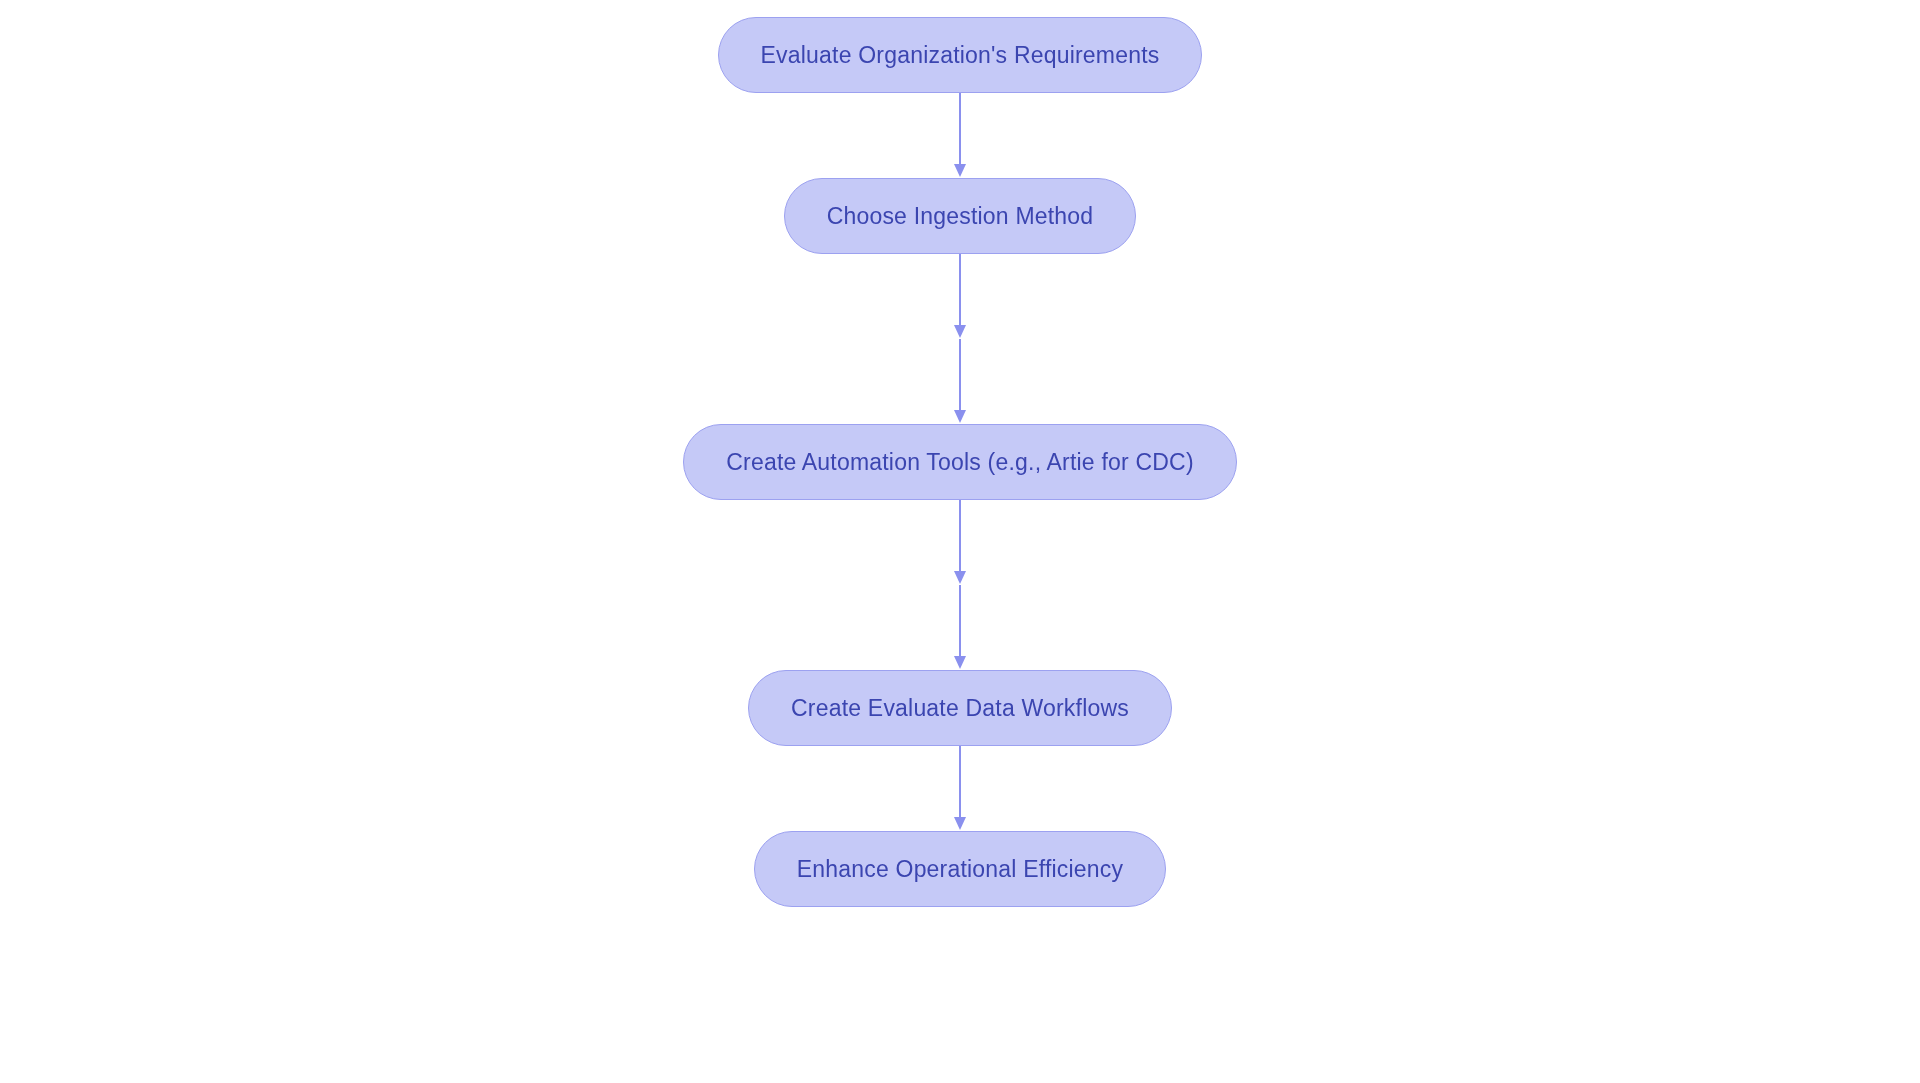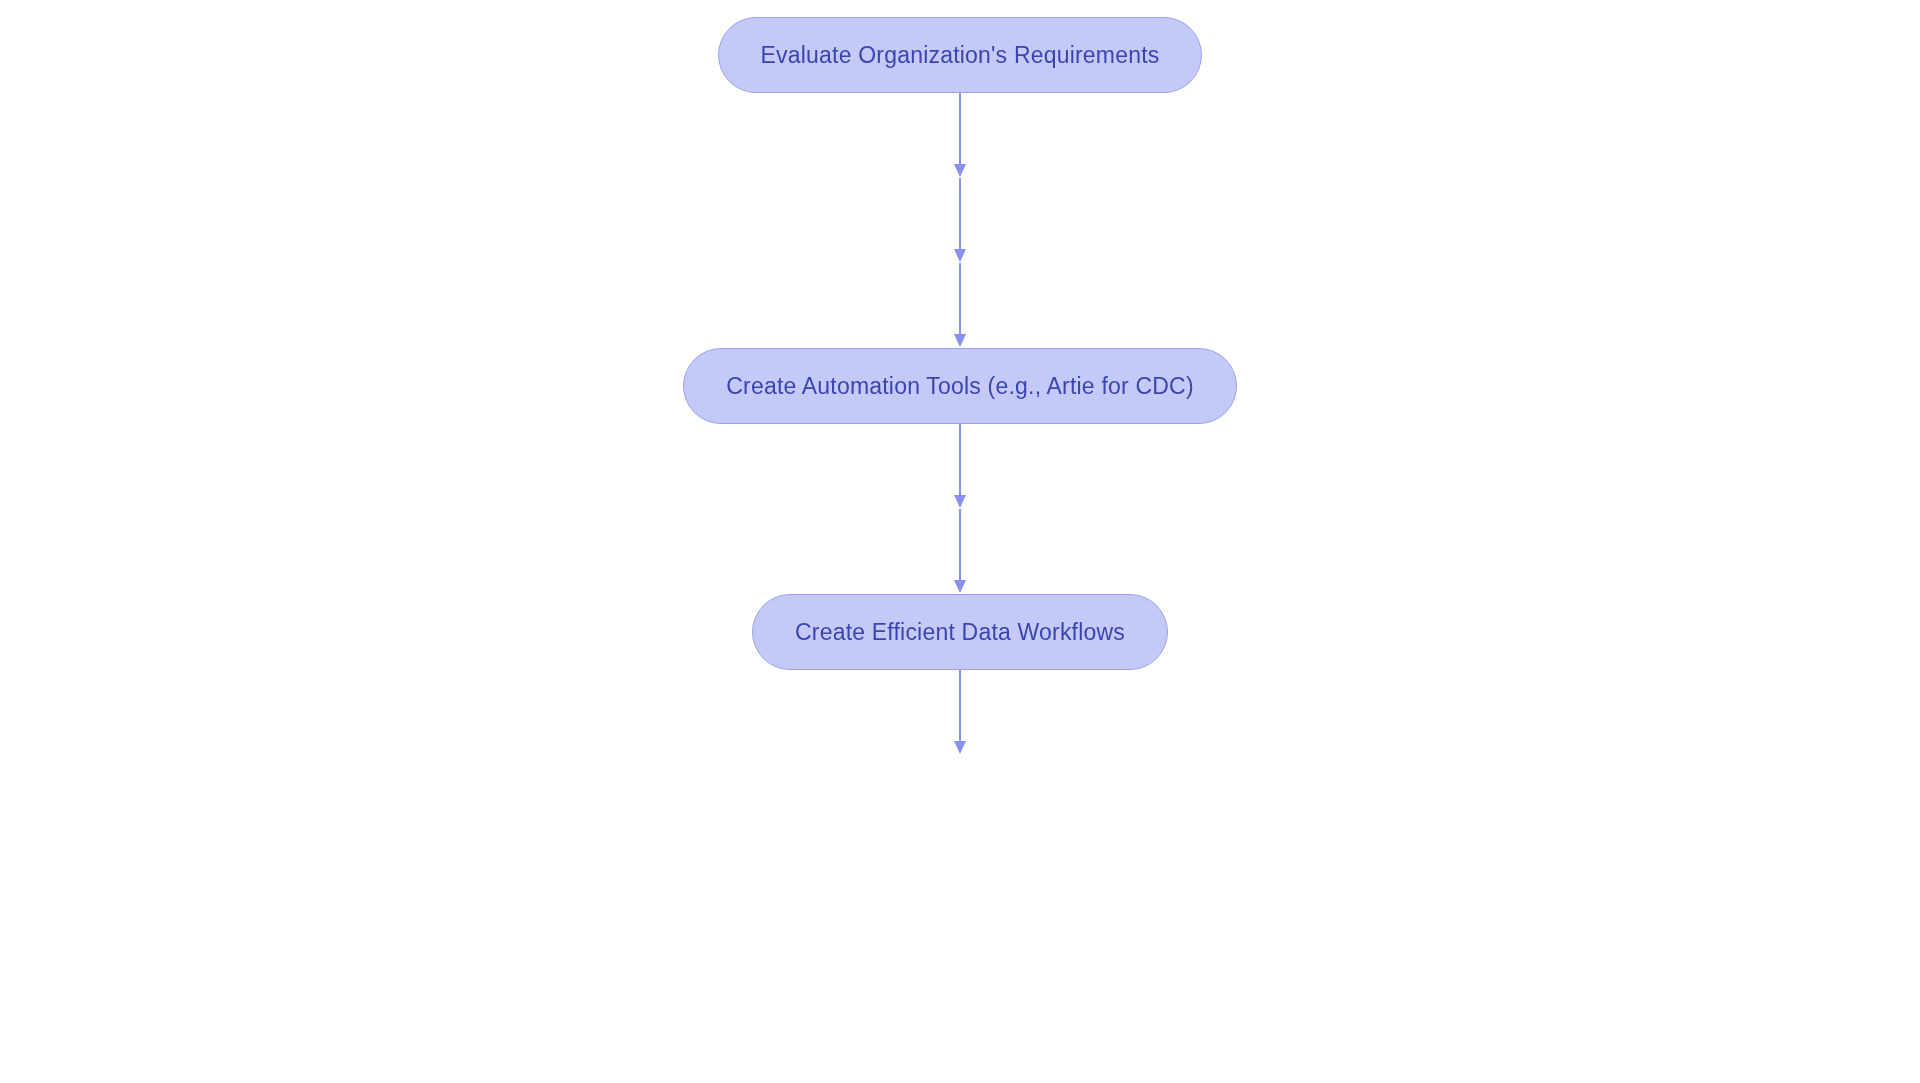--- a/index.html
+++ b/index.html
@@ -61,20 +61,23 @@
     <span>Evaluate Organization's Requirements</span>
   </div>
 
   <div class="arrow">
     <svg width="22" height="85" viewBox="0 0 22 85" aria-hidden="true">
       <line x1="11" y1="0" x2="11" y2="72" stroke="currentColor" stroke-width="2"></line>
       <polygon points="5,71 17,71 11,84" fill="currentColor"></polygon>
     </svg>
   </div>
 
+  <div class="node">
+    <span>Choose Ingestion Method</span>
+  </div>
 
   <div class="arrow">
     <svg width="22" height="85" viewBox="0 0 22 85" aria-hidden="true">
       <line x1="11" y1="0" x2="11" y2="72" stroke="currentColor" stroke-width="2"></line>
       <polygon points="5,71 17,71 11,84" fill="currentColor"></polygon>
     </svg>
   </div>
 
 
   <div class="arrow">
@@ -97,24 +100,27 @@
 
 
   <div class="arrow">
     <svg width="22" height="85" viewBox="0 0 22 85" aria-hidden="true">
       <line x1="11" y1="0" x2="11" y2="72" stroke="currentColor" stroke-width="2"></line>
       <polygon points="5,71 17,71 11,84" fill="currentColor"></polygon>
     </svg>
   </div>
 
   <div class="node">
-    <span>Create Efficient Data Workflows</span>
+    <span>Create Evaluate Data Workflows</span>
   </div>
 
   <div class="arrow">
     <svg width="22" height="85" viewBox="0 0 22 85" aria-hidden="true">
       <line x1="11" y1="0" x2="11" y2="72" stroke="currentColor" stroke-width="2"></line>
       <polygon points="5,71 17,71 11,84" fill="currentColor"></polygon>
     </svg>
   </div>
 
+  <div class="node">
+    <span>Enhance Operational Efficiency</span>
+  </div>
 
 </div>
 
 </body></html>

